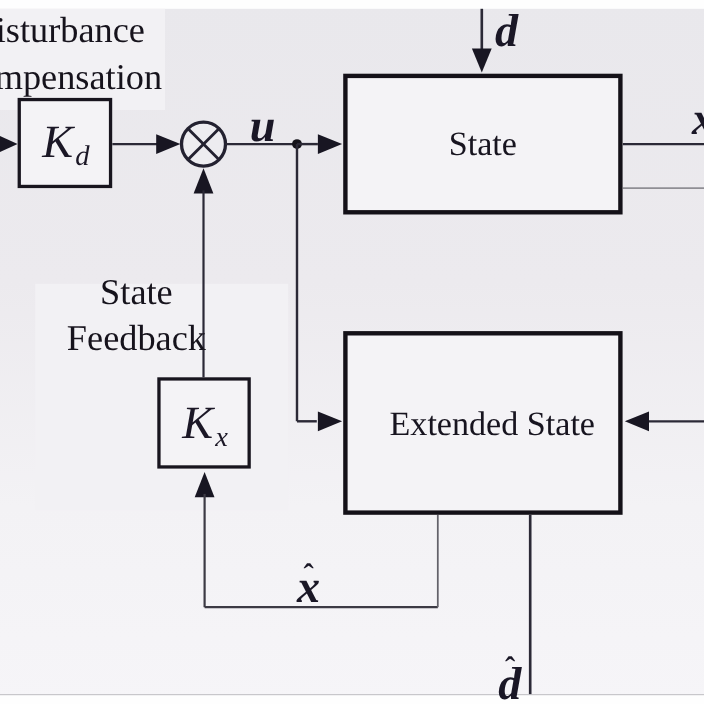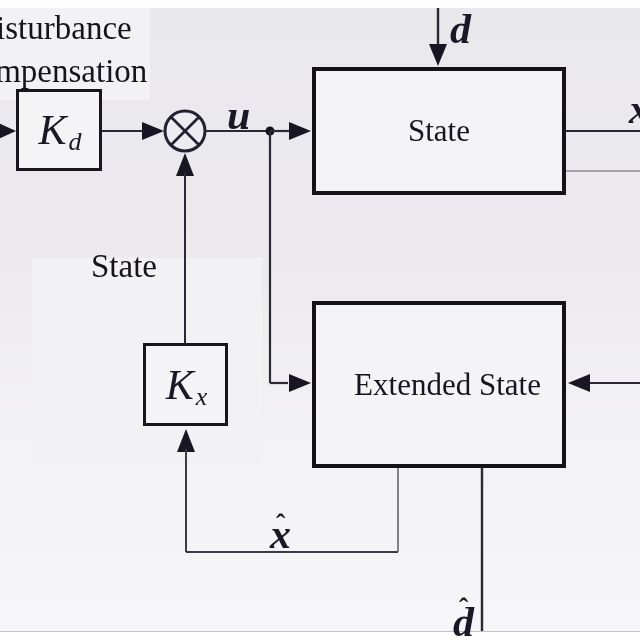--- a/index.html
+++ b/index.html
@@ -113,20 +113,21 @@
     <span class="ksym">K</span>
       <span class="ksub">x</span>
   </div>
 
   <div id="annot-dist" class="annot">
     <div>Disturbance</div>
     <div>Compensation</div>
   </div>
   <div id="annot-sf" class="annot">
     <div>State</div>
+    <div>Feedback</div>
   </div>
 
   <div id="sig-d" class="sig"><span class="base">d</span></div>
   <div id="sig-u" class="sig"><span class="base">u</span></div>
   <div id="sig-x-partial" class="sig"><span class="base">x</span></div>
   <div id="sig-xhat-base" class="sig"><span class="base">x</span></div>
   <div id="sig-xhat-hat" class="hat">ˆ</div>
   <div id="sig-dhat-base" class="sig"><span class="base">d</span></div>
   <div id="sig-dhat-hat" class="hat">ˆ</div>
 

